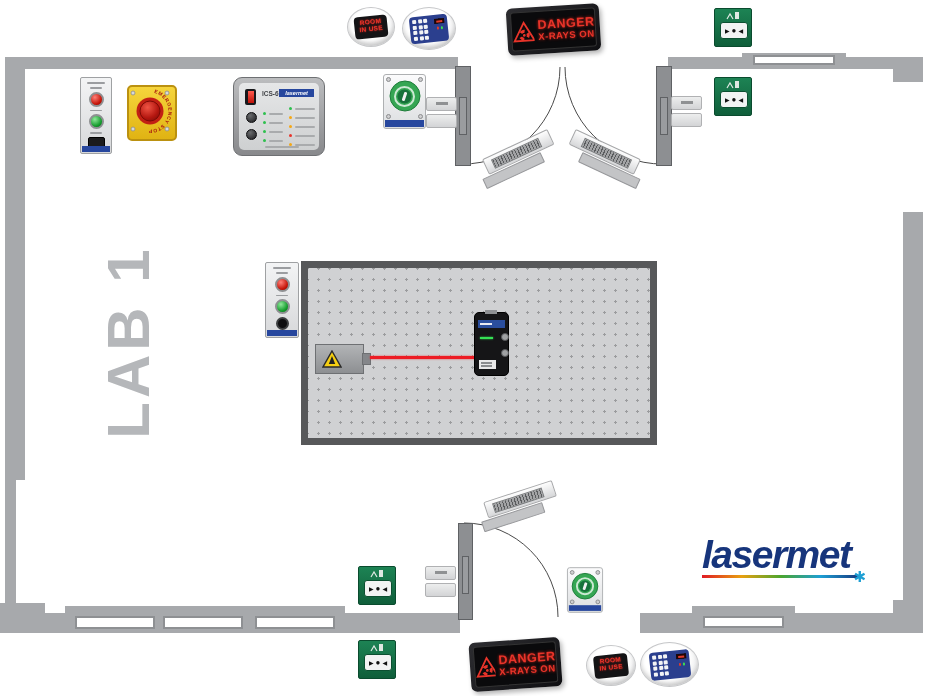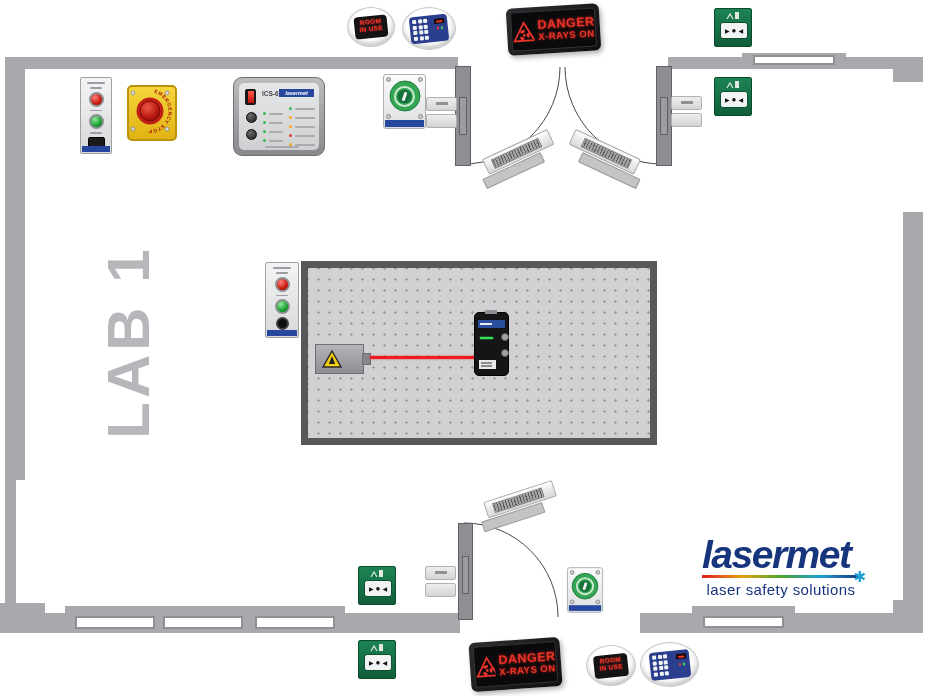--- a/index.html
+++ b/index.html
@@ -445,16 +445,15 @@
       </div>
   </div>
 
   <div class="lab1">LAB 1</div>
 
   <div class="logo">
     <div class="brand">lasermet</div>
     <div class="rule">
       <span class="star">✱</span>
     </div>
-    <div class="tagline">laser safety solutions</div>
   </div>
 
 </div>
 
 </body></html>

